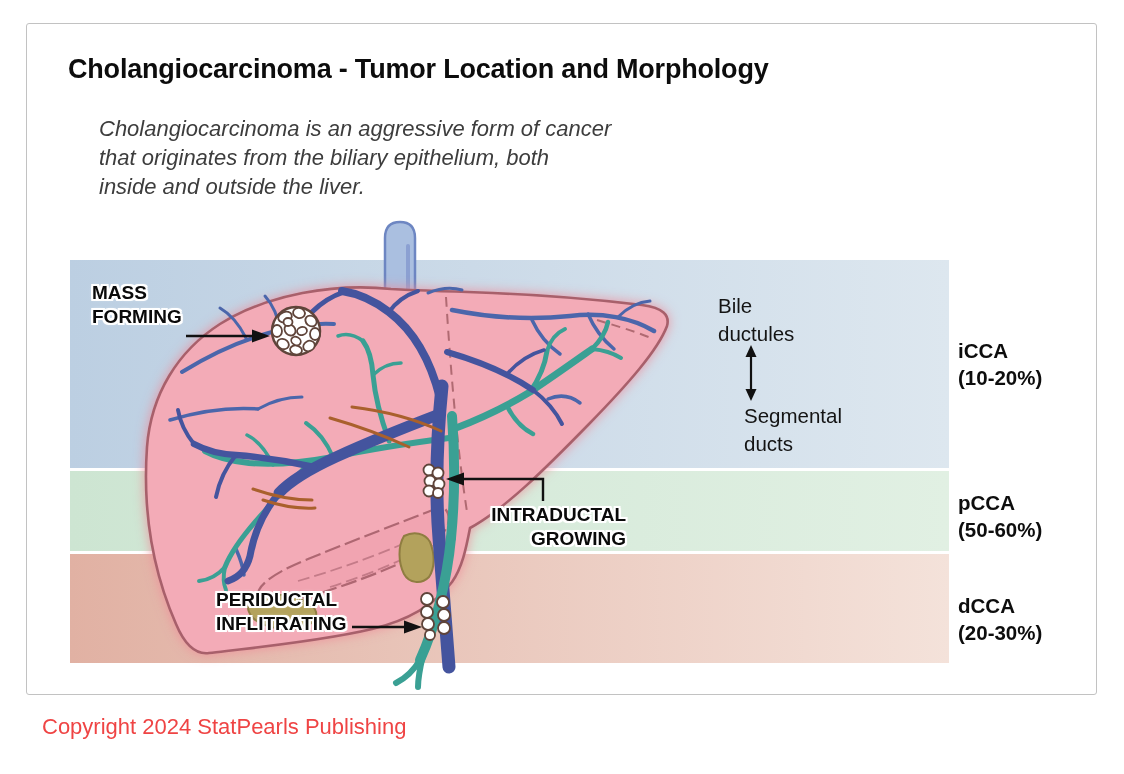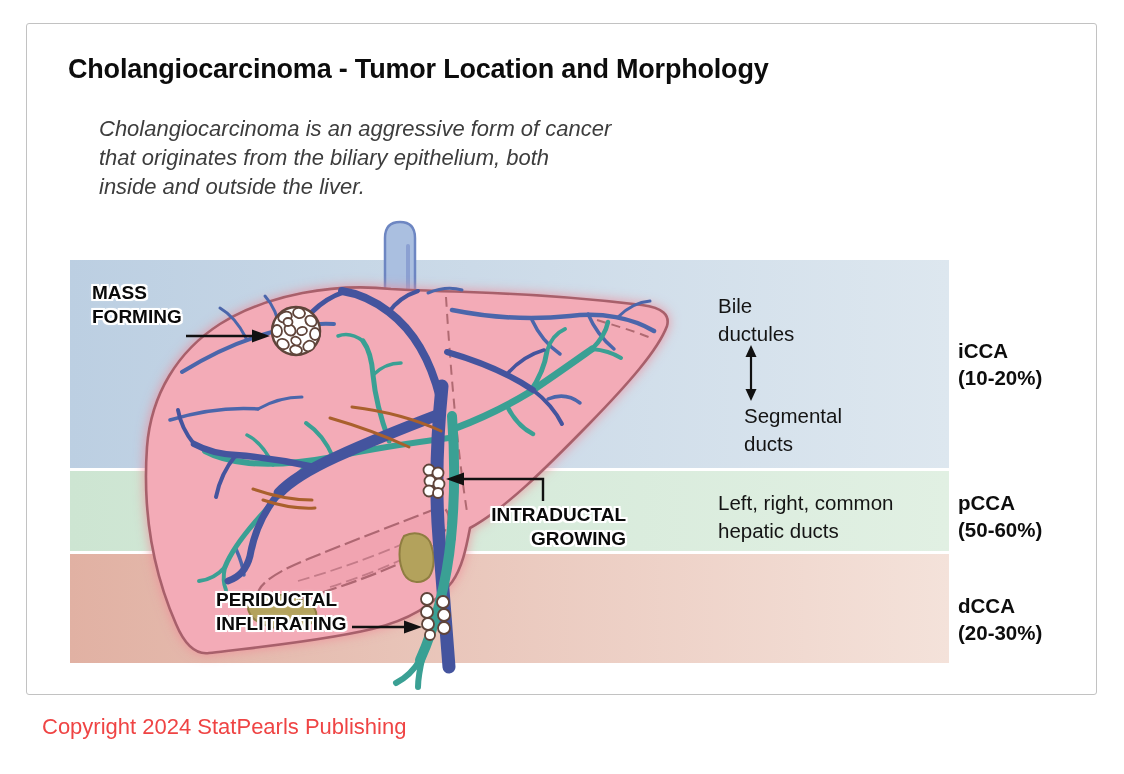--- a/index.html
+++ b/index.html
@@ -199,22 +199,20 @@
 FORMING</div>
   <div class="txt ann" style="left:430px;top:503px;width:196px;text-align:right;">INTRADUCTAL
 GROWING</div>
   <div class="txt ann" style="left:203px;top:588px;margin-left:13px;">PERIDUCTAL
 INFLITRATING</div>
 
   <div class="txt band-label" style="left:718px;top:292px;">Bile
 ductules</div>
   <div class="txt band-label" style="left:744px;top:402px;">Segmental
 ducts</div>
-  <div class="txt band-label" style="left:718px;top:489px;">Left, right, common
-hepatic ducts</div>
 
   <div class="txt cat-label" style="left:958px;top:337px;">iCCA
 (10-20%)</div>
   <div class="txt cat-label" style="left:958px;top:489px;">pCCA
 (50-60%)</div>
   <div class="txt cat-label" style="left:958px;top:592px;">dCCA
 (20-30%)</div>
 
   <div class="txt" id="copyright">Copyright 2024 StatPearls Publishing</div>
 </div>

